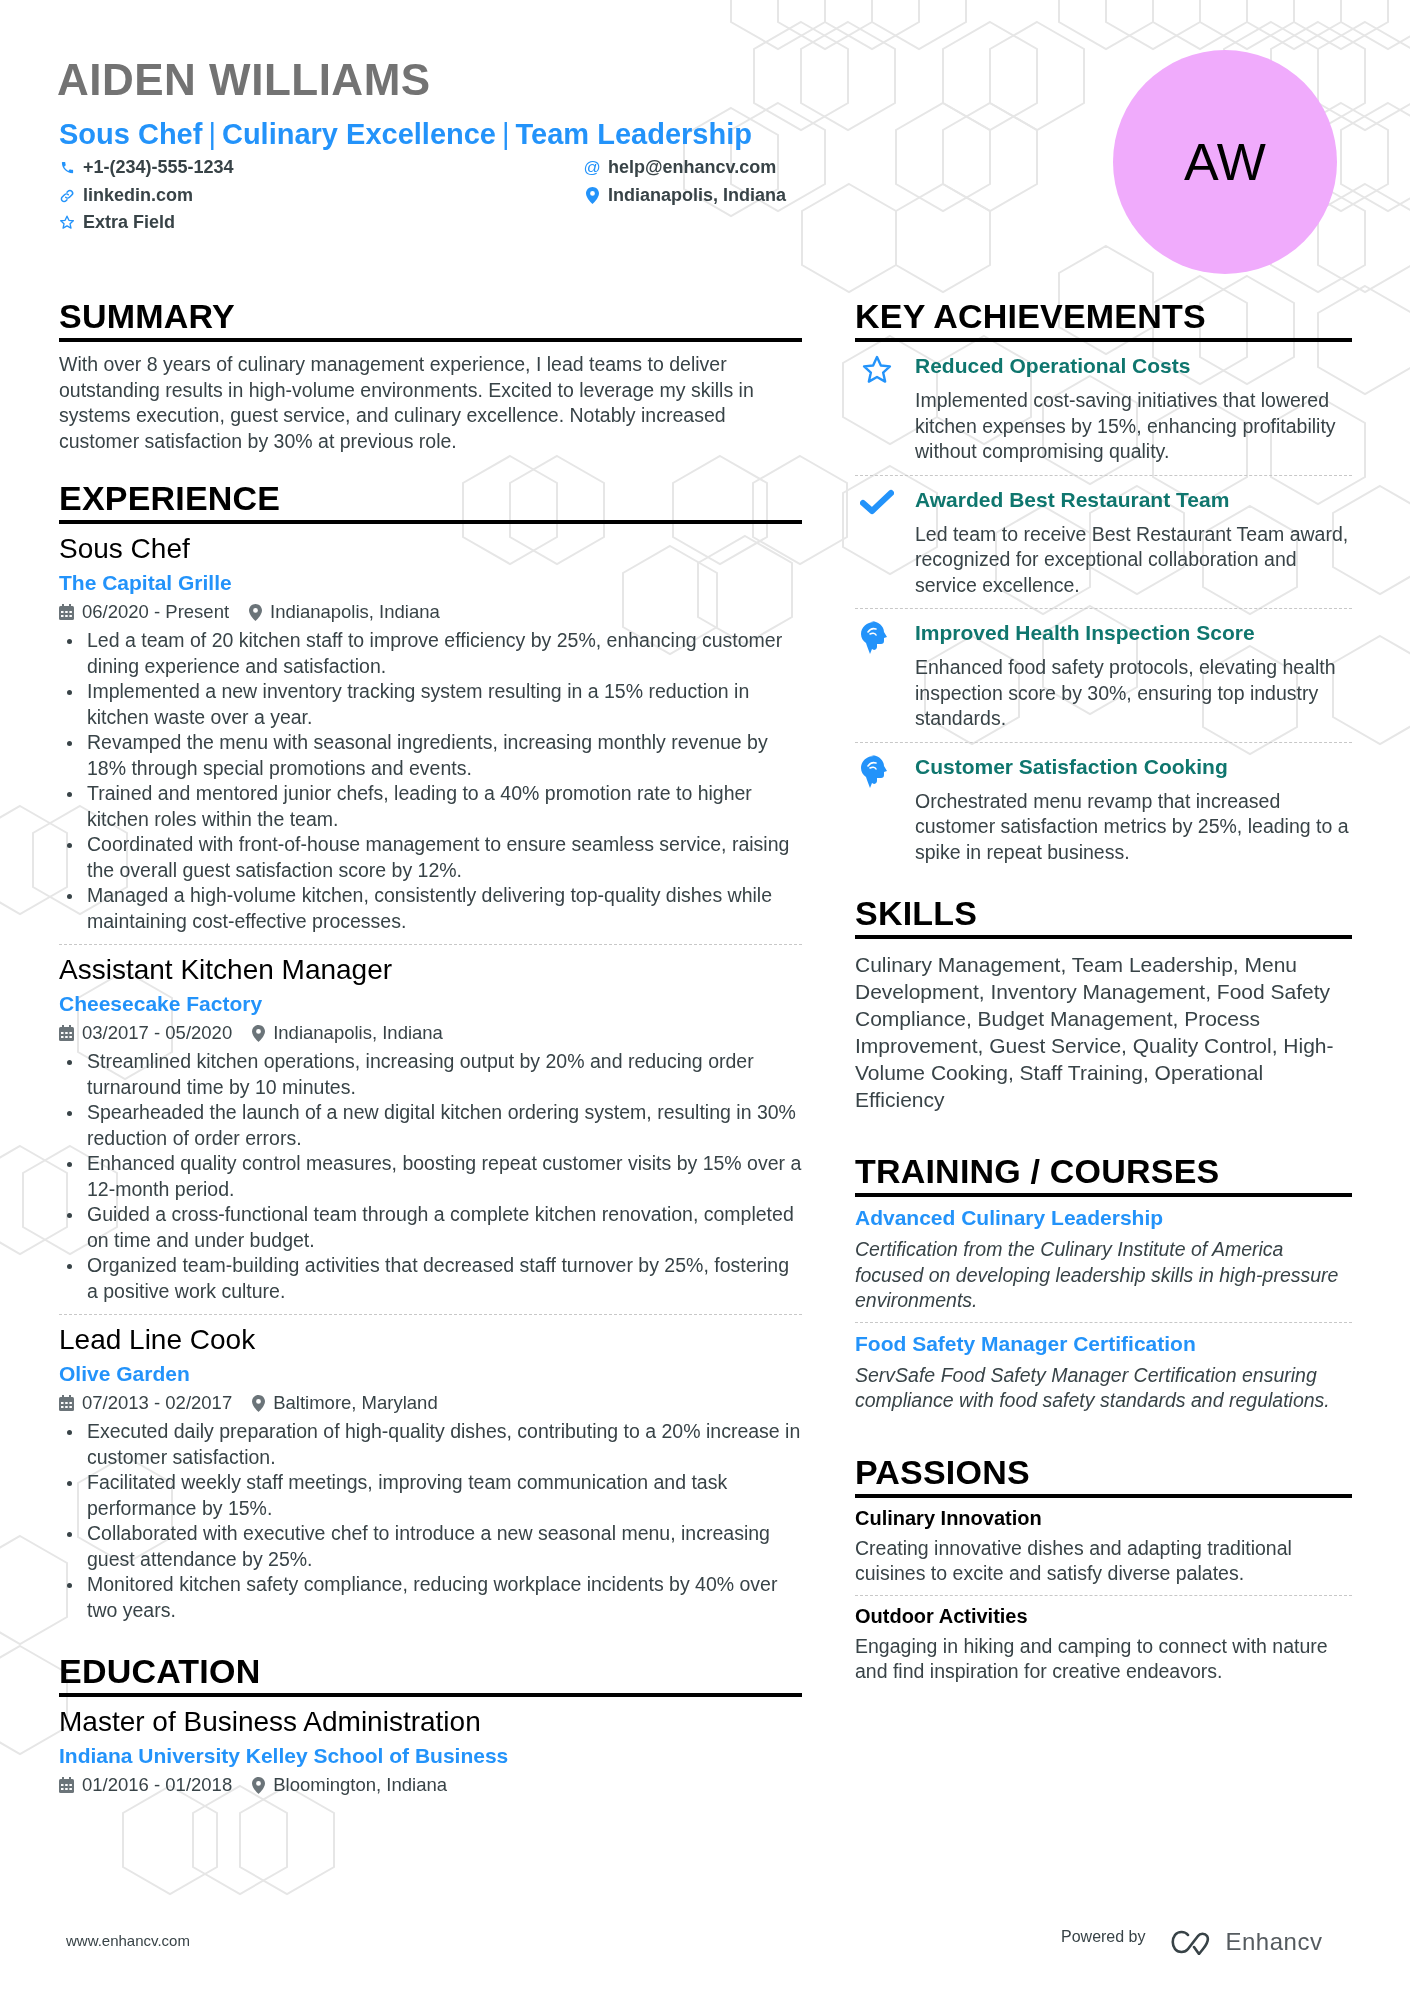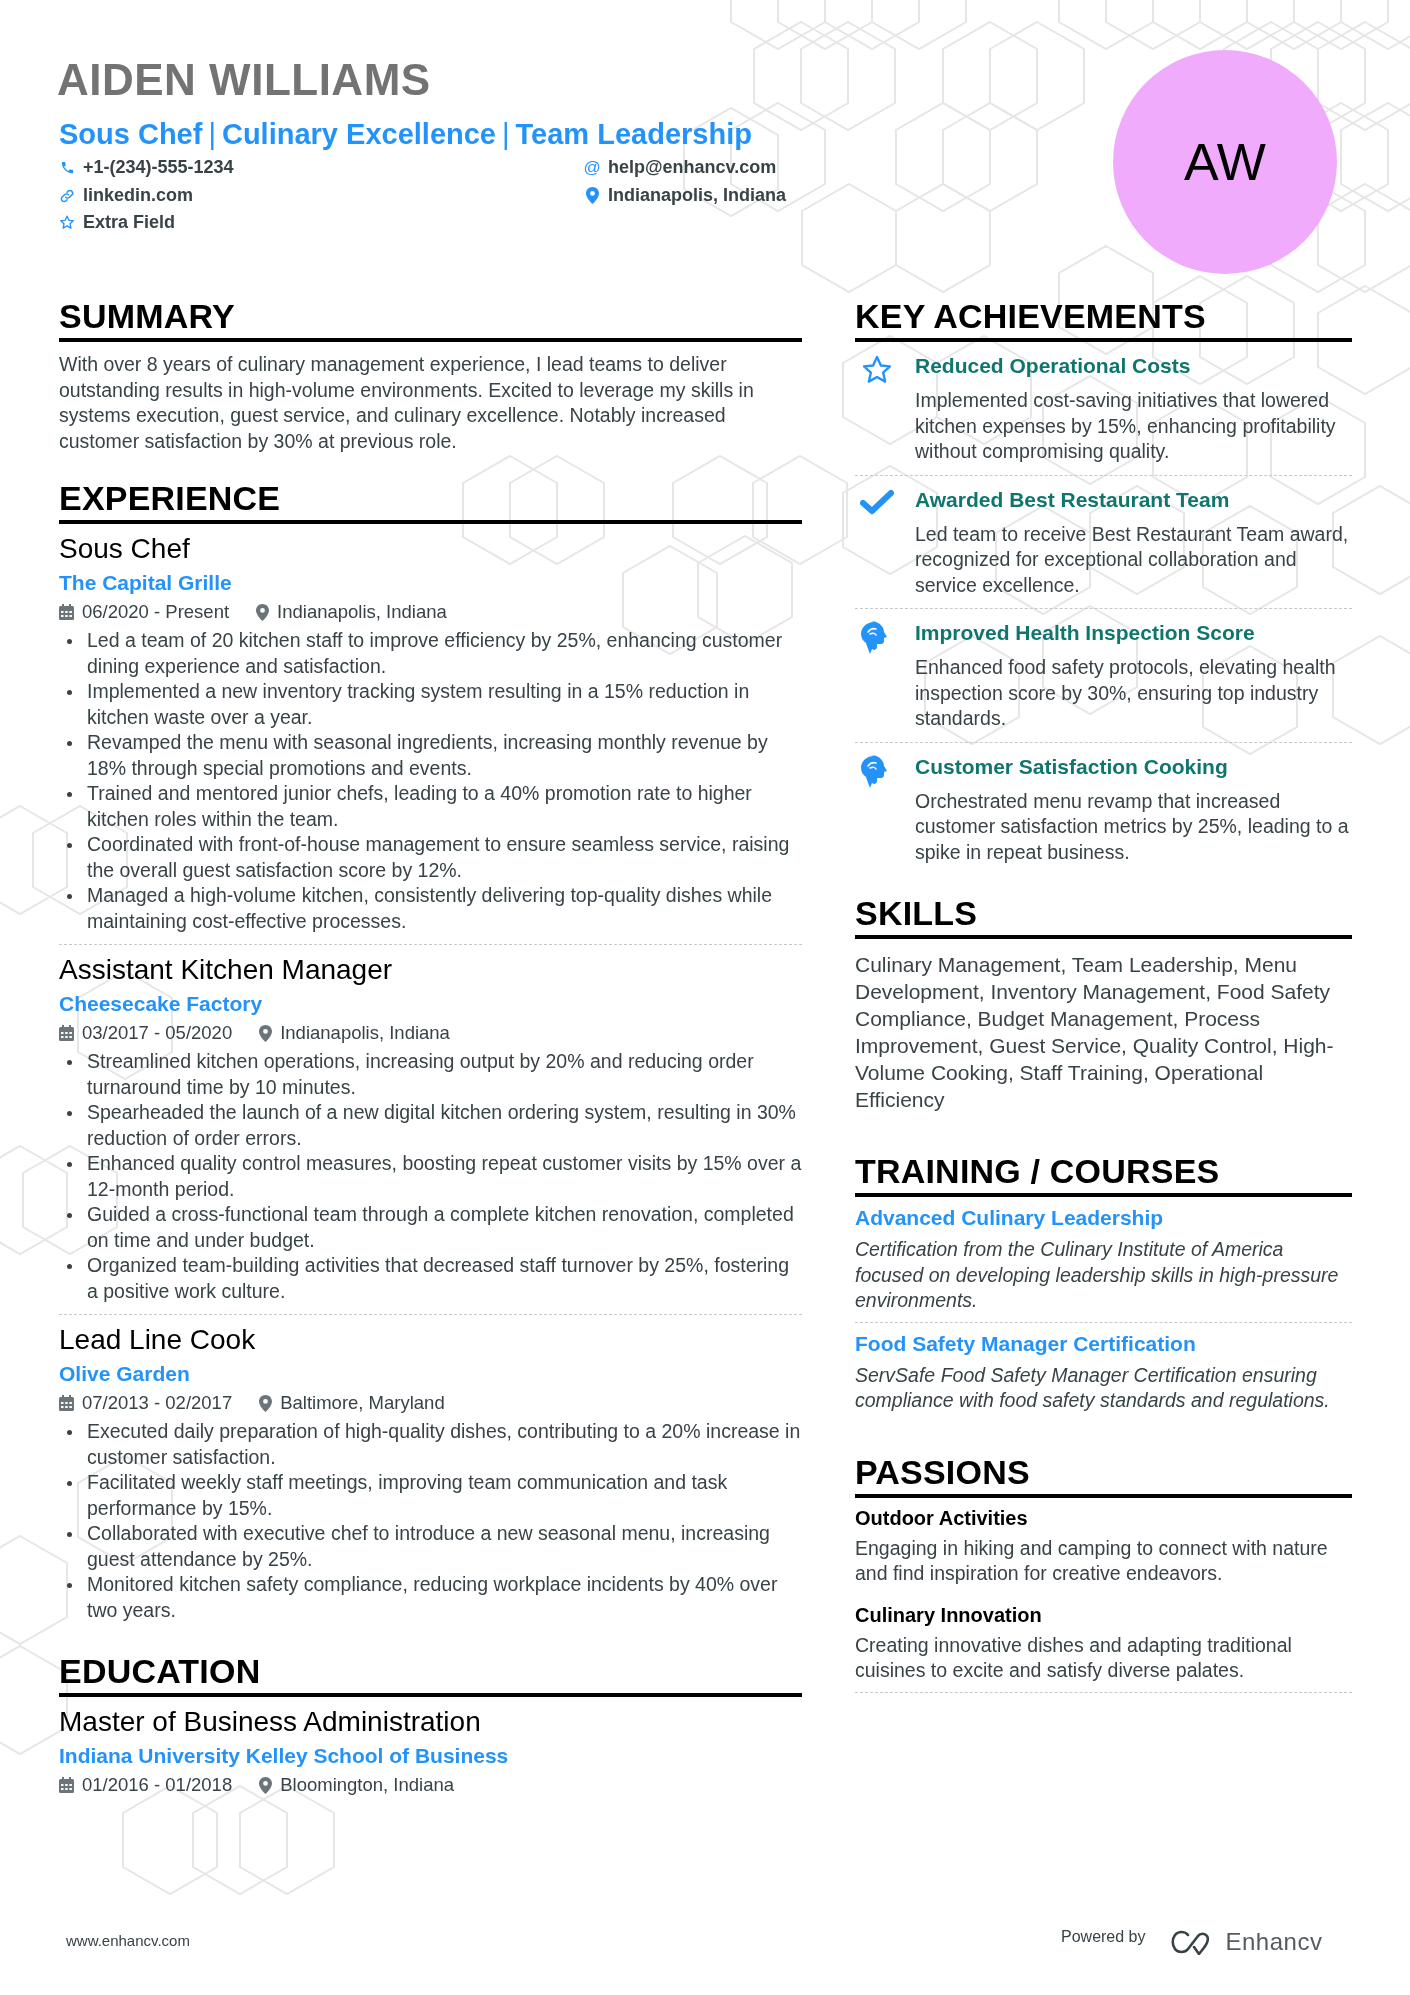--- a/index.html
+++ b/index.html
@@ -23,21 +23,21 @@
   .body-text { font-size: 19.5px; line-height: 25.5px; color: #384347; }
 
   .summary-text { margin-top: 10px; }
   .section { margin-top: 24px; }
   .section.first { margin-top: 0; }
 
   .job { padding: 8px 0 10px 0; border-bottom: 1.5px dashed #c8c8c8; }
   .job.last { border-bottom: none; }
   .job-title { font-size: 28px; line-height: 34px; color: #000; }
   .job-company { font-size: 21px; font-weight: bold; color: #2393fa; line-height: 30px; margin-top: 2px; }
-  .job-meta { display: flex; align-items: center; gap: 7px; font-size: 18.5px; color: #384347; line-height: 28px; }
+  .job-meta { display: flex; align-items: center; gap: 0; font-size: 18.5px; color: #384347; line-height: 28px; }
   .job-meta .meta-item { display: inline-flex; align-items: center; gap: 8px; margin-right: 20px; }
   .job-meta svg { flex: none; }
   .bullets { list-style: none; margin-top: 2px; }
   .bullets li { position: relative; padding-left: 28px; font-size: 19.5px; line-height: 25.5px; color: #384347; }
   .bullets li::before { content: ""; position: absolute; left: 8px; top: 11px; width: 5px; height: 5px; border-radius: 50%; background: #384347; }
 
   .ach { display: flex; padding: 10px 0 10px 0; border-bottom: 1.5px dashed #c8c8c8; }
   .ach.last { border-bottom: none; }
   .ach-icon { width: 60px; flex: none; display: flex; justify-content: flex-start; padding-left: 5px; padding-top: 2px; }
   .ach-title { font-size: 21px; font-weight: bold; color: #0f766e; line-height: 28px; }
@@ -406,27 +406,27 @@
         <div class="body-text course-desc">Certification from the Culinary Institute of America focused on developing leadership skills in high-pressure environments.</div>
       </div>
       <div class="course last">
         <div class="course-title">Food Safety Manager Certification</div>
         <div class="body-text course-desc">ServSafe Food Safety Manager Certification ensuring compliance with food safety standards and regulations.</div>
       </div>
     </div>
 
     <div class="section" style="margin-top:30px;">
       <div class="sec-title">PASSIONS</div>
+      <div class="passion">
+        <div class="passion-title">Culinary Innovation</div>
+        <div class="body-text passion-desc">Creating innovative dishes and adapting traditional cuisines to excite and satisfy diverse palates.</div>
+      </div>
       <div class="passion last">
         <div class="passion-title">Outdoor Activities</div>
         <div class="body-text passion-desc">Engaging in hiking and camping to connect with nature and find inspiration for creative endeavors.</div>
-      </div>
-      <div class="passion">
-        <div class="passion-title">Culinary Innovation</div>
-        <div class="body-text passion-desc">Creating innovative dishes and adapting traditional cuisines to excite and satisfy diverse palates.</div>
       </div>
     </div>
   </div>
 
   <div class="footer-left">www.enhancv.com</div>
   <div class="footer-right">
     <span>Powered by</span>
     <span class="brand">
       <svg width="46" height="26" viewBox="0 0 46 26">
           <path d="M20 6c-3-4-10-4-13 0s-3 10 0 14 10 4 13 0l10-13c2-3 7-3 9 0s0 8-4 13l-4 5-5-7" fill="none" stroke="#384347" stroke-width="2.6" stroke-linecap="round" stroke-linejoin="round"></path>

